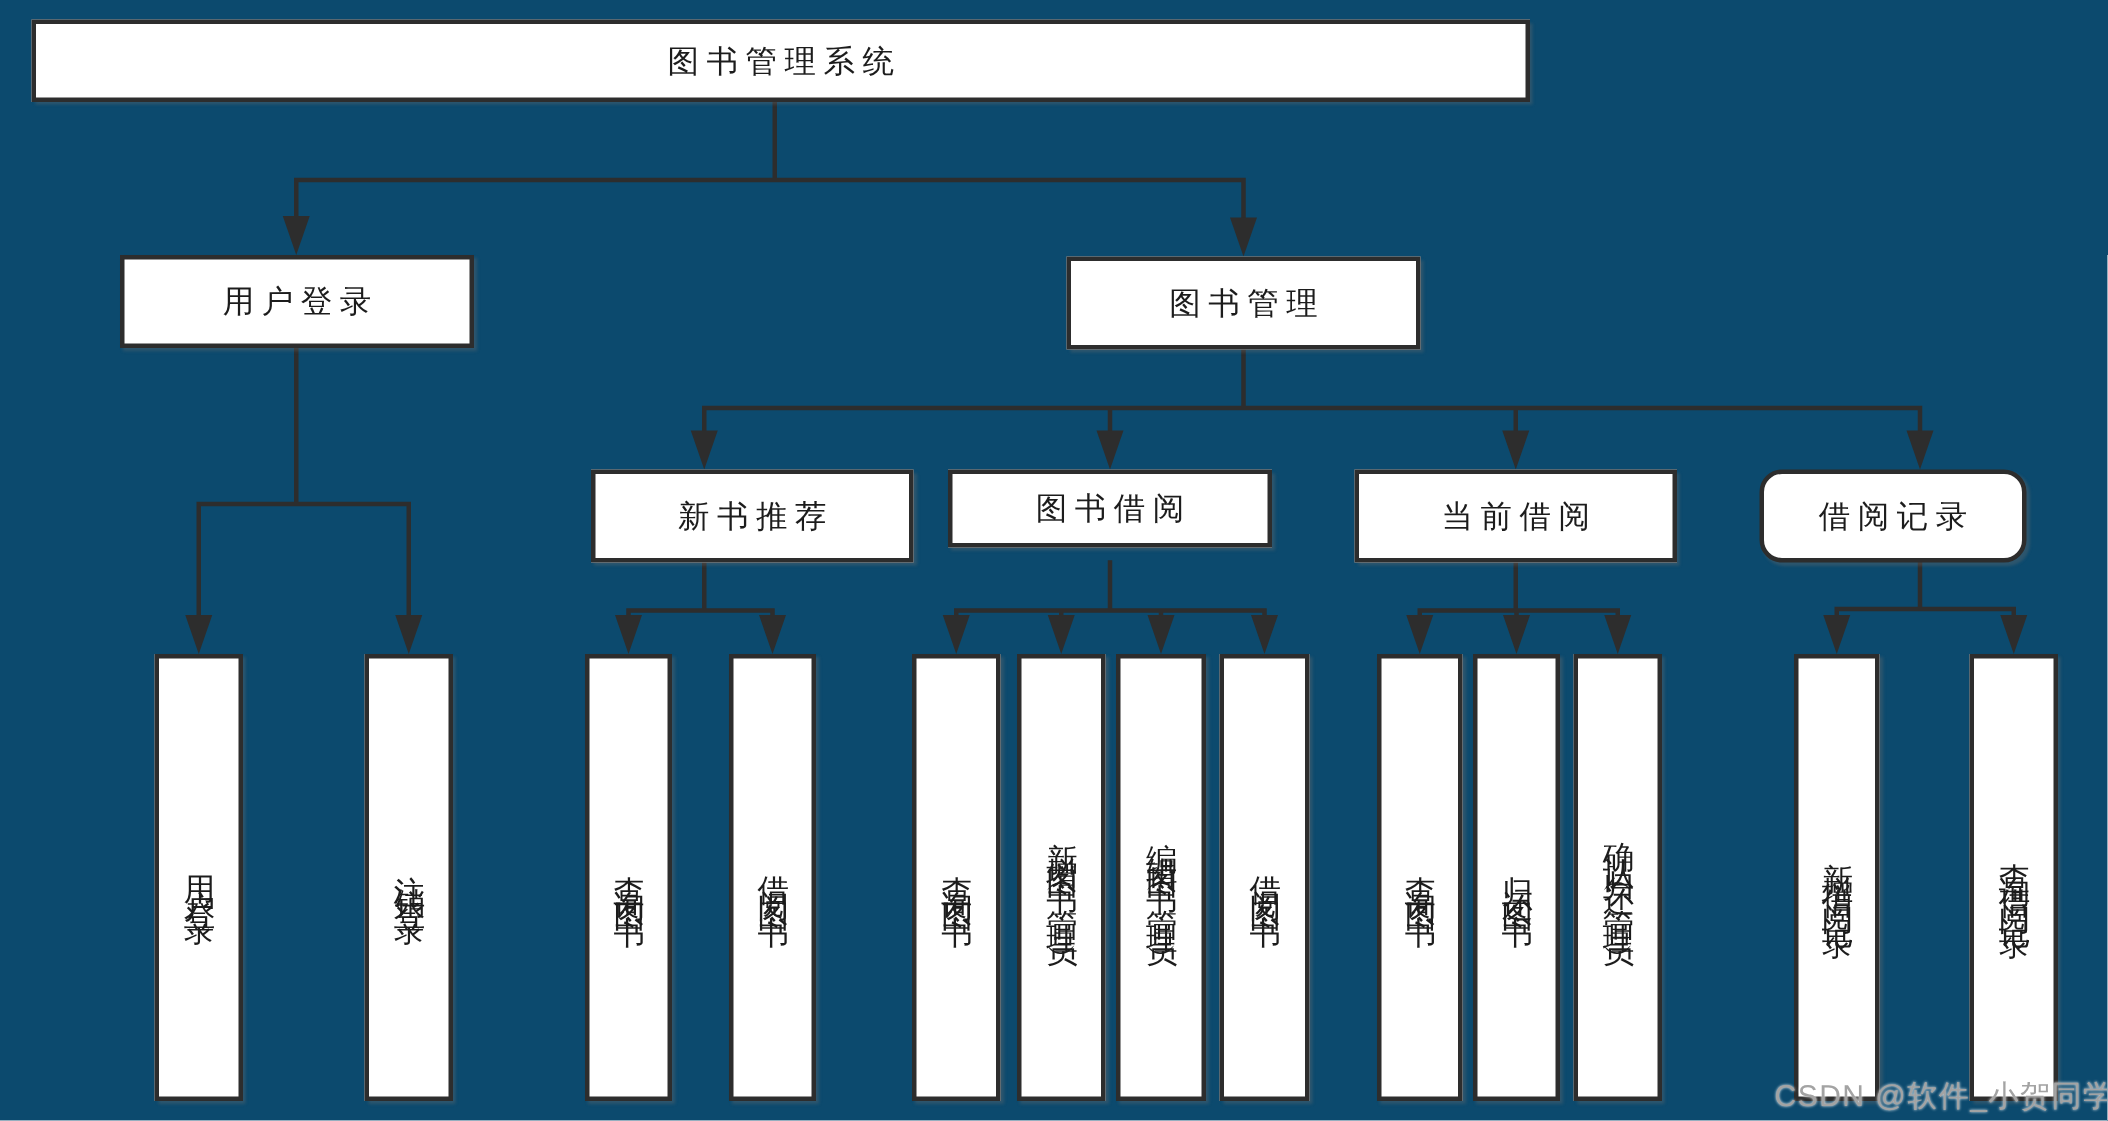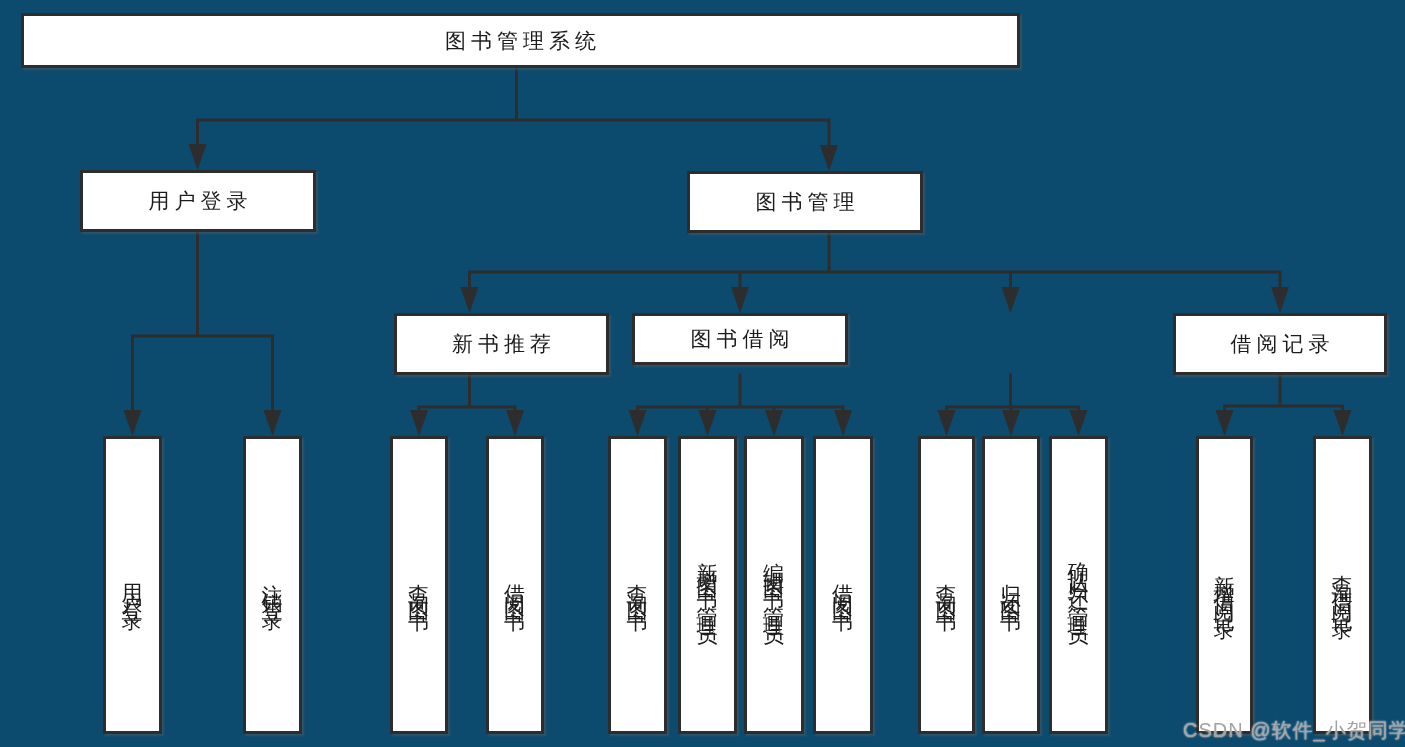--- a/index.html
+++ b/index.html
@@ -65,25 +65,26 @@
       <polygon points="1002,410 1020,410 1011,436"></polygon>
       <polygon points="1069.5,410 1087.5,410 1078.5,436"></polygon>
       <polygon points="1215.5,410 1233.5,410 1224.5,436"></polygon>
       <polygon points="1333.5,410 1351.5,410 1342.5,436"></polygon>
     </g>
   </svg>
 
   <div class="node hnode" style="left:21px;top:13px;width:999px;height:55px;">图书管理系统</div>
 
   <div class="node hnode" style="left:80px;top:170px;width:236px;height:62px;">用户登录</div>
-  <div class="node hnode" style="left:687px;top:171px;width:236px;height:62px;">图书管理</div>
+  <div class="node hnode" style="left:711px;top:171px;width:236px;height:62px;">图书管理</div>
 
   <div class="node hnode" style="left:362px;top:313px;width:215px;height:62px;margin-left:32px;">新书推荐</div>
   <div class="node hnode" style="left:632px;top:313px;width:216px;height:52px;">图书借阅</div>
-  <div class="node hnode" style="left:1173px;top:313px;width:214px;height:62px;">借阅记录</div>
+  <div class="node hnode" style="left:903px;top:313px;width:215px;height:62px;">当前借阅</div>
+  <div class="node hnode" style="left:1173px;top:313px;width:178px;height:62px;border-radius:15px;">借阅记录</div>
 
   <div class="node vnode" style="left:103px;top:436px;width:59px;height:298px;">
     <span class="vtext">用户登录</span>
   </div>
   <div class="node vnode" style="left:243px;top:436px;width:59px;height:298px;">
     <span class="vtext">注销登录</span>
   </div>
 
   <div class="node vnode" style="left:390px;top:436px;width:58px;height:298px;">
     <span class="vtext">查询图书</span>

